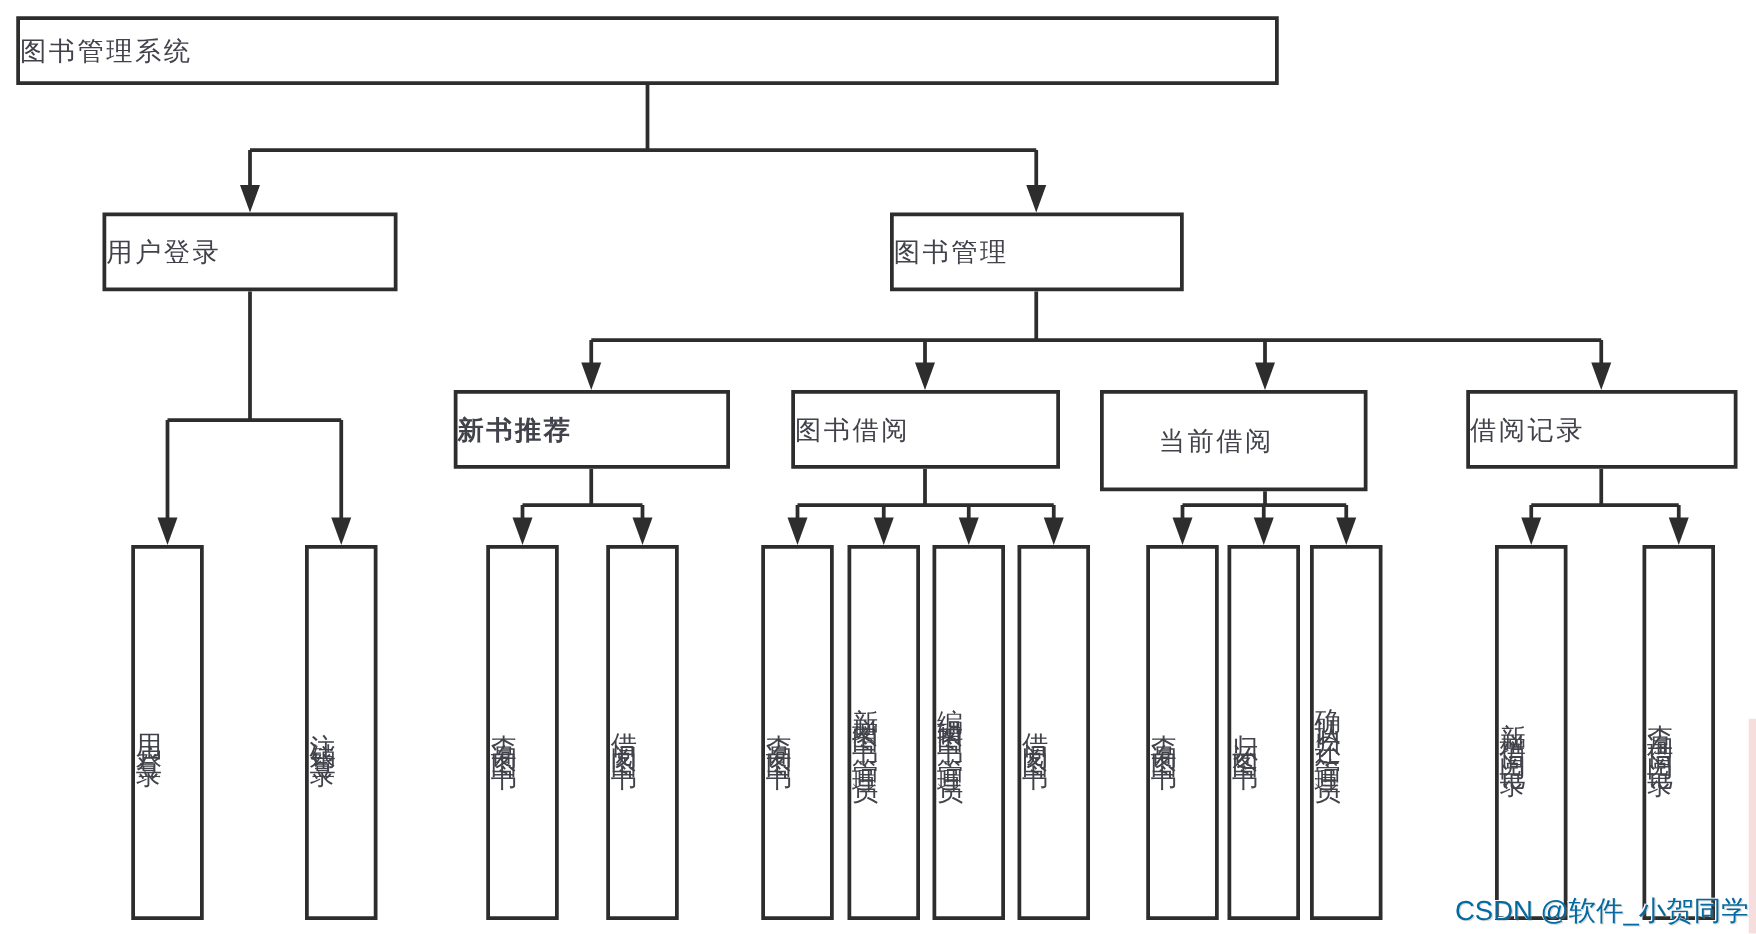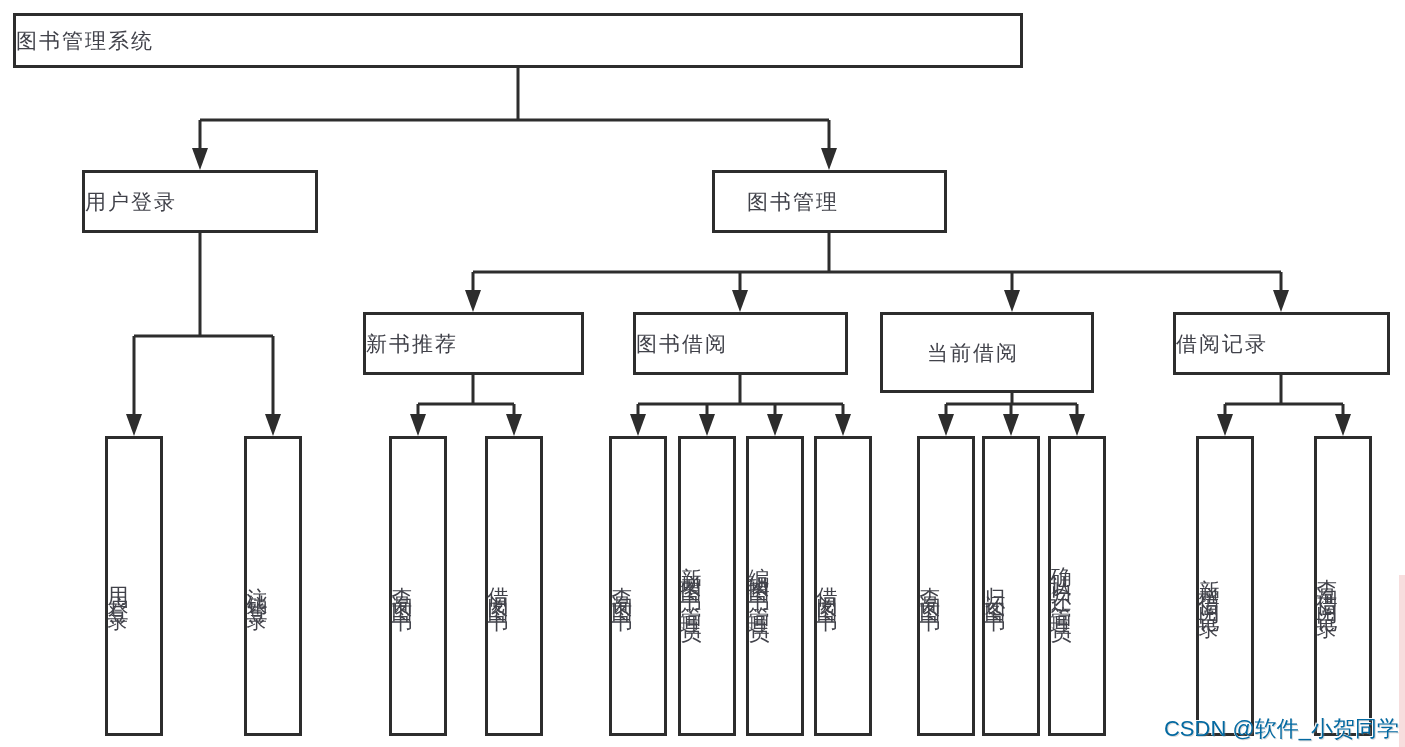--- a/index.html
+++ b/index.html
@@ -98,25 +98,25 @@
     </g>
   </svg>
 
   <div class="node hnode" style="left:13px; top:13px; width:1010px; height:55px;">
     <span>图书管理系统</span>
   </div>
 
   <div class="node hnode" style="left:82px; top:170px; width:236px; height:63px;">
     <span>用户登录</span>
   </div>
-  <div class="node hnode" style="left:712px; top:170px; width:235px; height:63px;padding-left:32px;">
+  <div class="node hnode" style="left:712px; top:170px; width:235px; height:63px;">
     <span>图书管理</span>
   </div>
 
-  <div class="node hnode" style="left:363px; top:312px; width:221px; height:63px;">
+  <div class="node hnode" style="left:363px; top:312px; width:221px; height:63px;font-weight:bold;">
     <span>新书推荐</span>
   </div>
   <div class="node hnode" style="left:633px; top:312px; width:215px; height:63px;">
     <span>图书借阅</span>
   </div>
   <div class="node hnode" style="left:880px; top:312px; width:214px; height:81px;padding-left:44px;">
     <span>当前借阅</span>
   </div>
   <div class="node hnode" style="left:1173px; top:312px; width:217px; height:63px;">
     <span>借阅记录</span>

